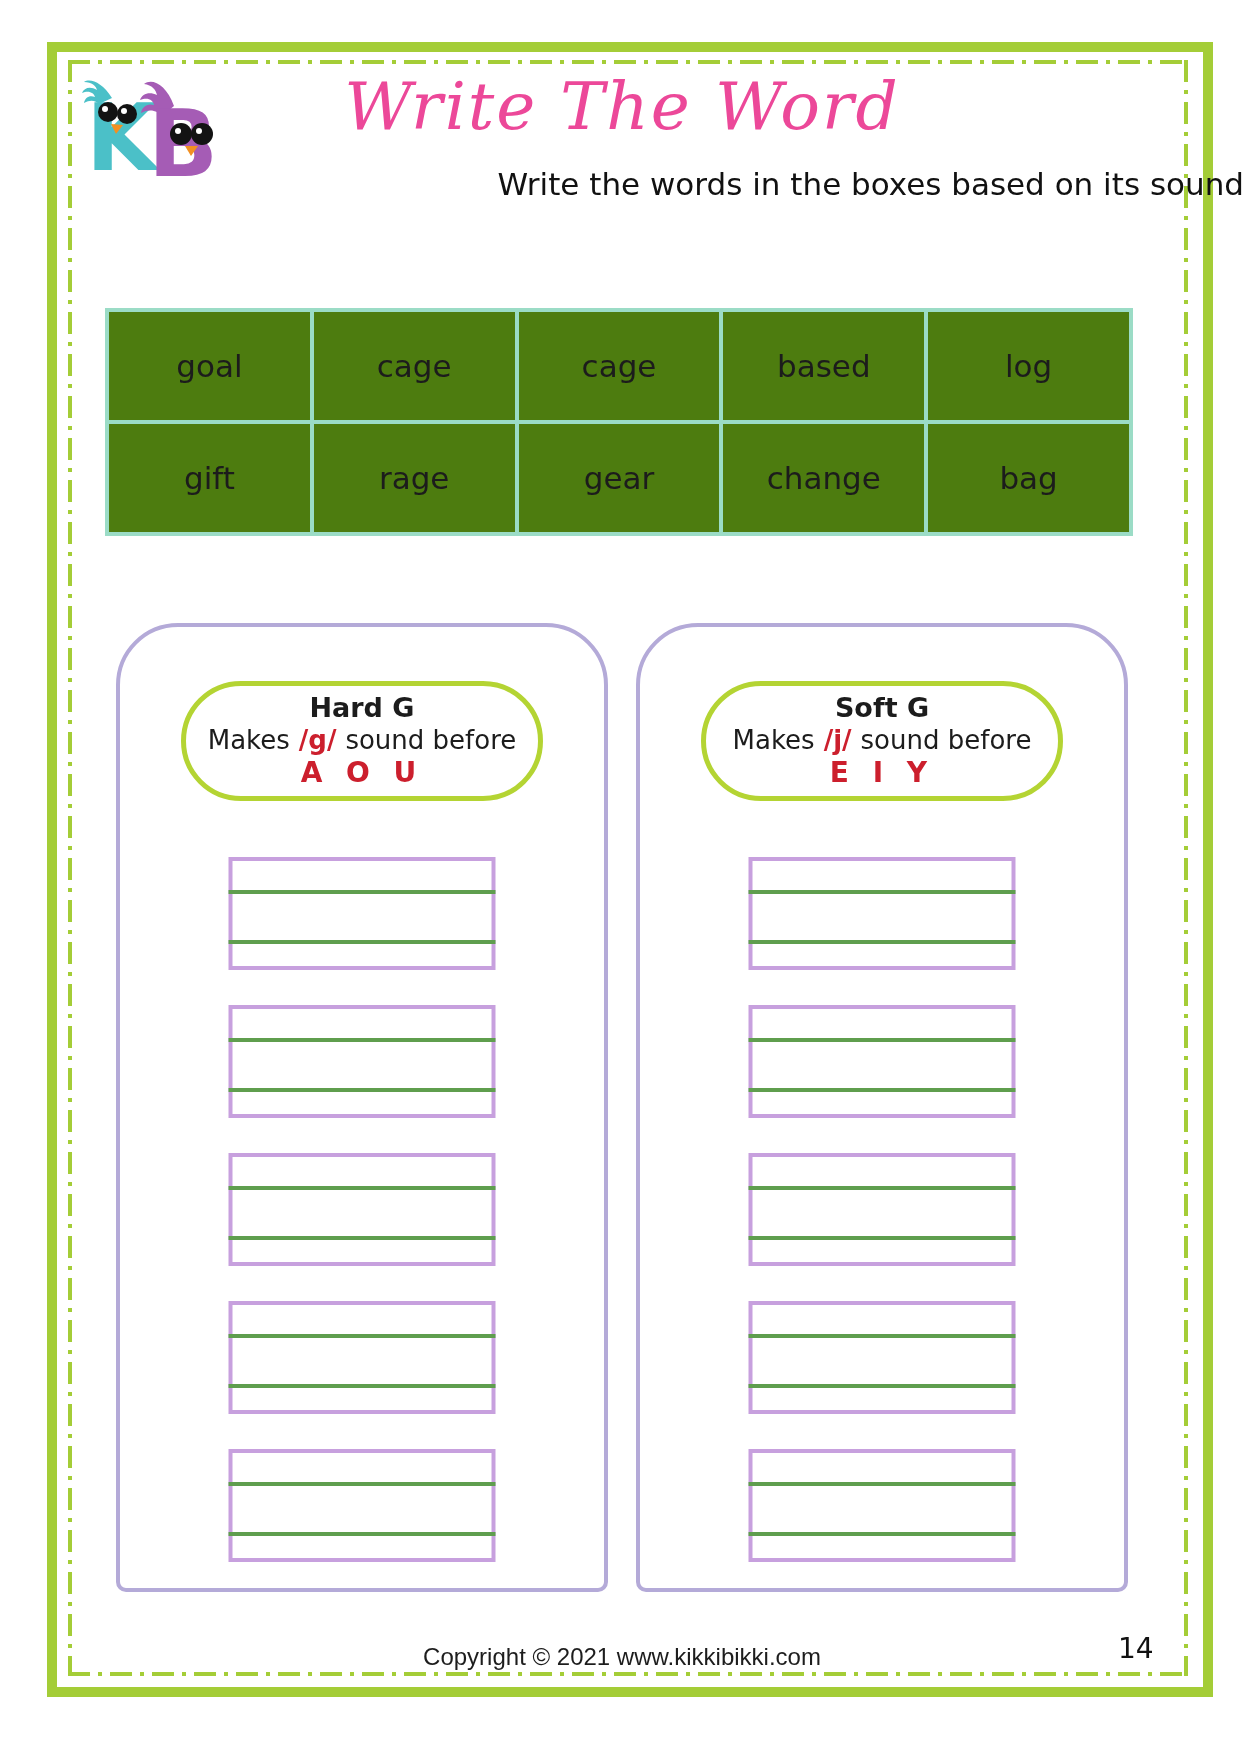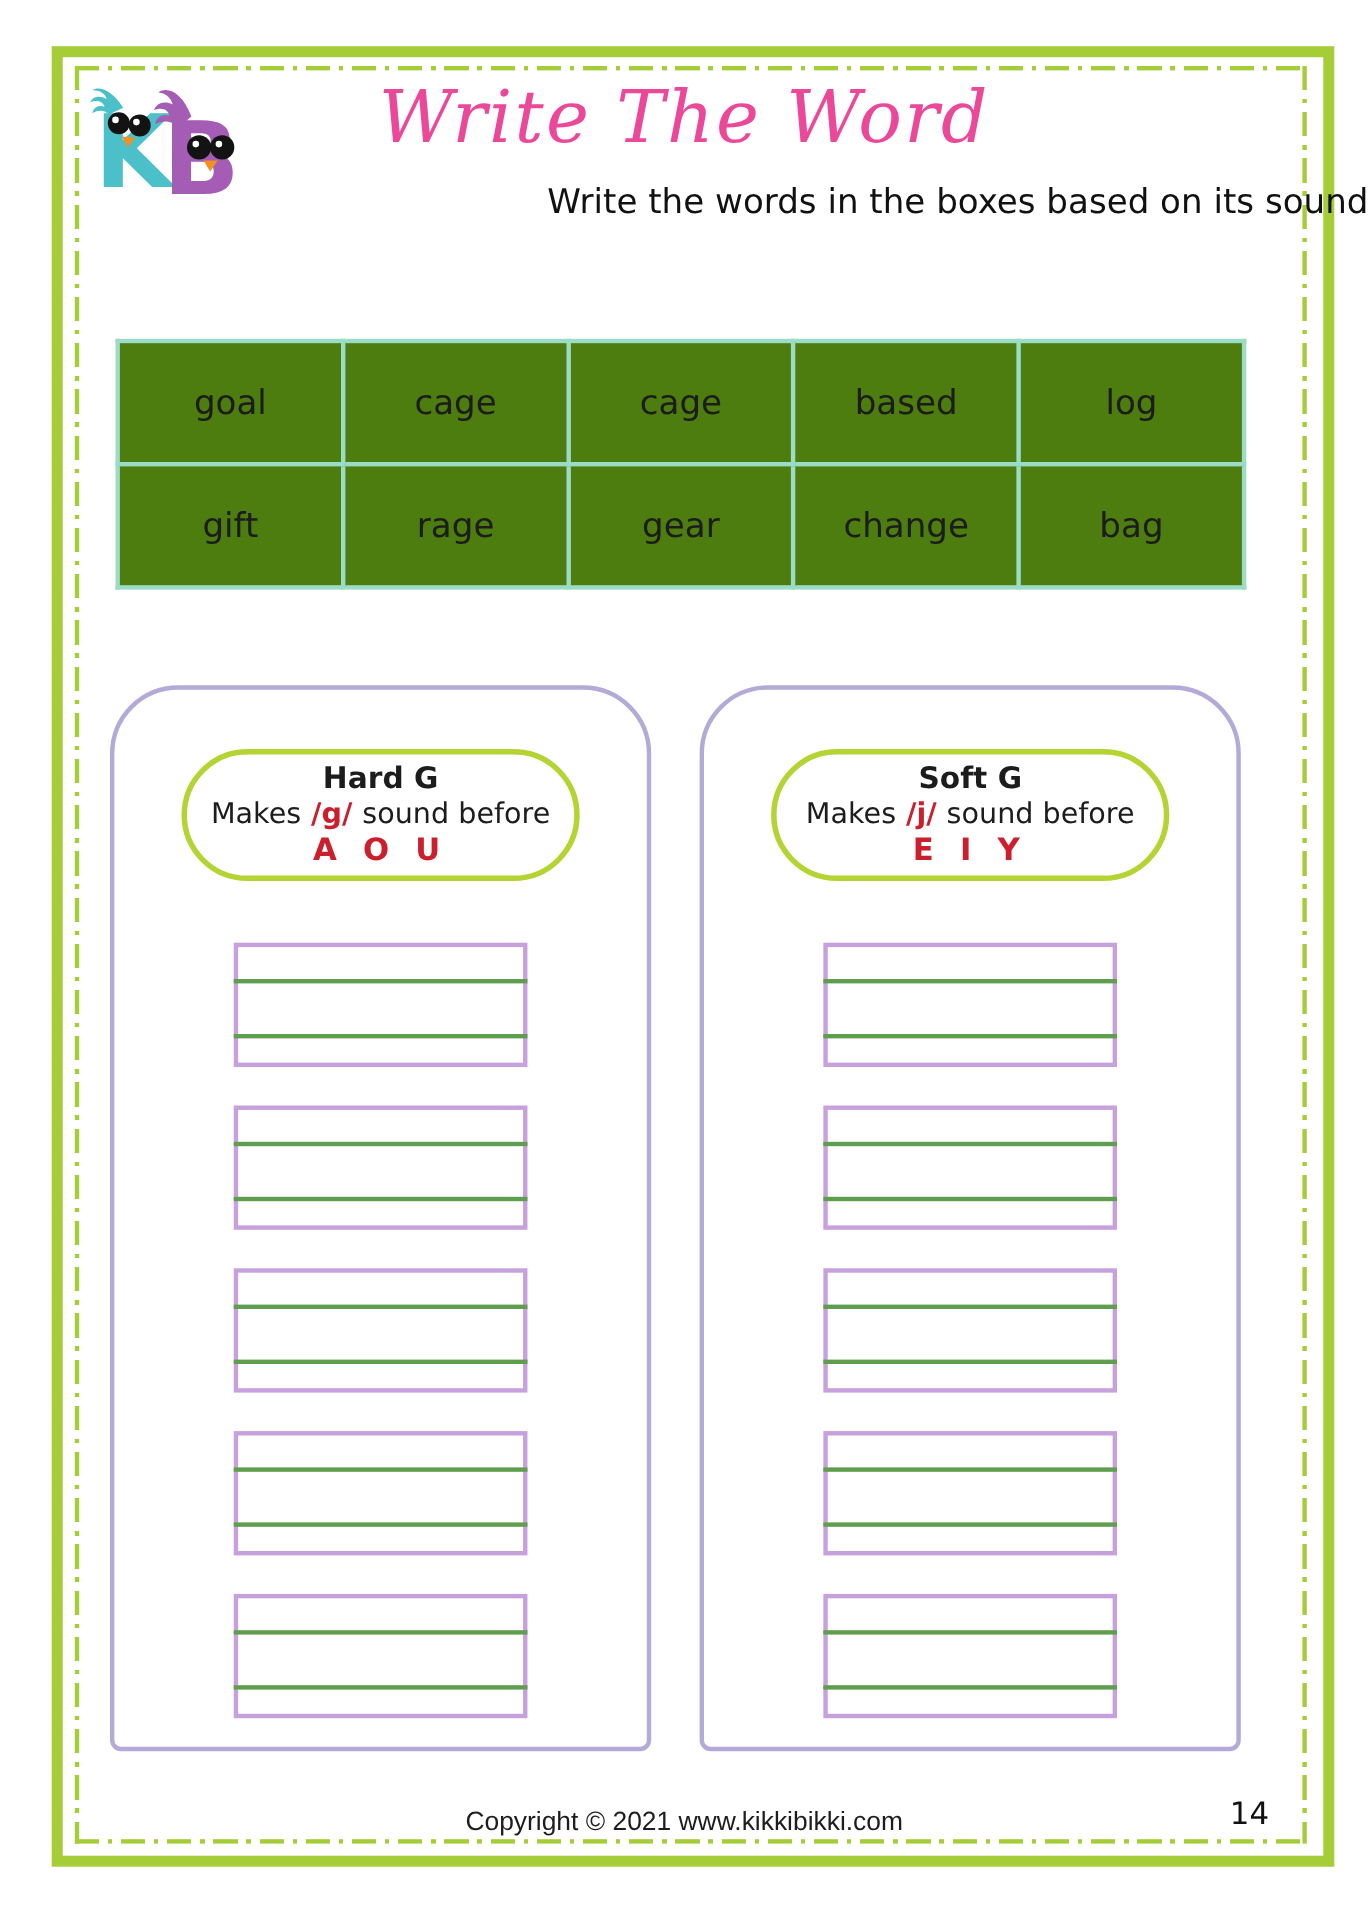--- a/index.html
+++ b/index.html
@@ -66,21 +66,21 @@
     background:#4d7c0f;
   }
 
   .panel{
     position:absolute;top:623px;width:492px;height:969px;
     border:4px solid var(--lavender);
     border-radius:62px 62px 10px 10px;
     box-sizing:border-box;
     background:#fff;
   }
-  .panel.hard{left:100px;}
+  .panel.hard{left:116px;}
   .panel.soft{left:636px;padding-left:28px;}
 
   .oval{
     position:absolute;left:50%;transform:translateX(-50%);top:54px;
     width:362px;height:120px;
     border:5px solid var(--lime-bright);
     border-radius:62px;
     box-sizing:border-box;
     display:flex;flex-direction:column;align-items:center;justify-content:center;
     background:#fff;

